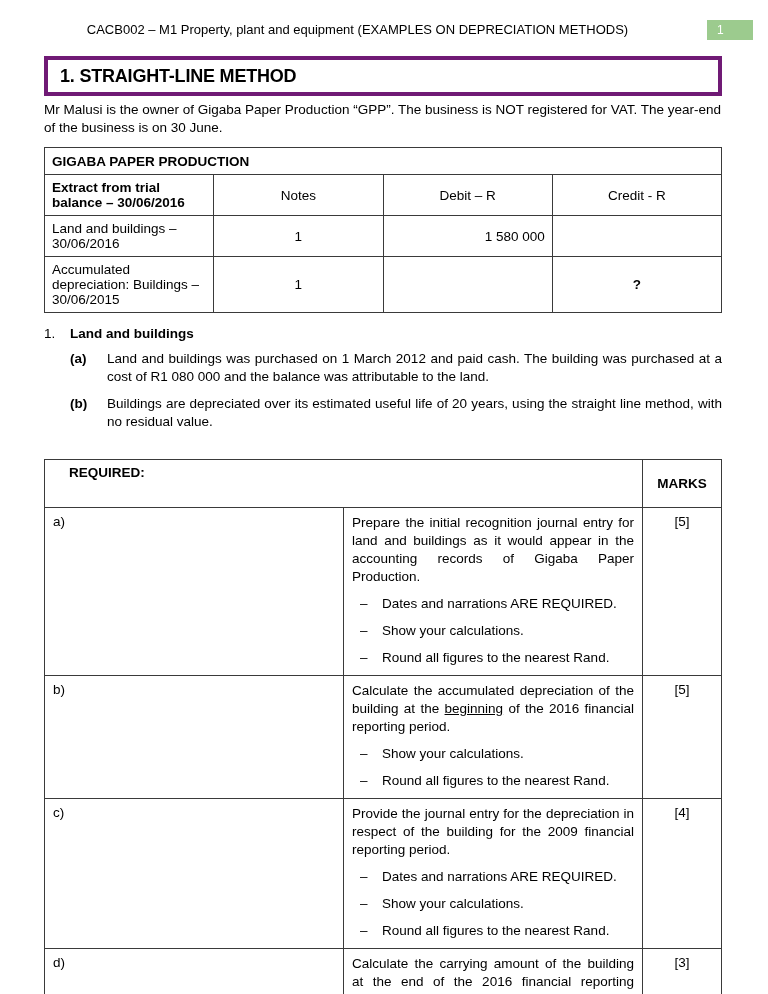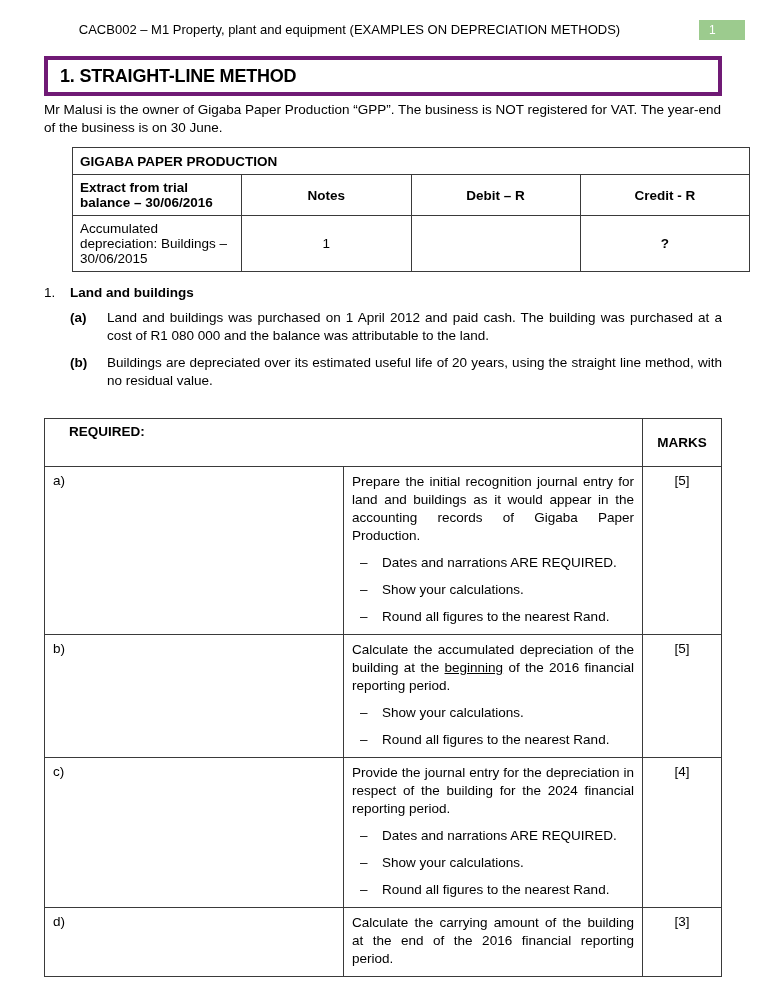--- a/index.html
+++ b/index.html
@@ -20,21 +20,21 @@
     position: relative;
     width: 768px;
     height: 994px;
     box-sizing: border-box;
   }
 
   
   .header {
     position: absolute;
     top: 20px;
-    left: 0;
+    left: 8px;
     width: 745px;
     height: 20px;
   }
   .header-title {
     position: absolute;
     left: 0;
     right: 46px;
     top: 0;
     text-align: center;
     font-size: 13px;
@@ -94,34 +94,33 @@
 
   
   table {
     border-collapse: collapse;
     table-layout: fixed;
   }
   .tb-table {
     width: 678px;
     margin-top: 10px;
     font-size: 13.5px;
-    margin-left: 28px;
   }
   .tb-table td {
     border: 1px solid #3a3a3a;
     padding: 5px 7px;
     vertical-align: middle;
     height: 16px;
   }
   .tb-table .col-desc  { width: 398px; }
   .tb-table .col-notes { width: 64px;  text-align: center; }
   .tb-table .col-debit { width: 108px; text-align: right; }
   .tb-table .col-credit{ width: 108px; text-align: center; }
   .tb-table .bold { font-weight: bold; }
-  .tb-table .head-center { text-align: center; font-weight: bold; }
+  .tb-table .head-center { text-align: center; font-weight: normal; }
   .tb-table .qmark { font-weight: bold; text-align: center; }
 
   
   .notes-list {
     margin-top: 13px;
     font-size: 13.5px;
   }
   .note-num {
     position: relative;
     padding-left: 26px;
@@ -213,37 +212,43 @@
         <tr>
           <td class="col-desc bold" colspan="4">GIGABA PAPER PRODUCTION</td>
         </tr>
         <tr>
           <td class="col-desc bold">Extract from trial balance – 30/06/2016</td>
           <td class="col-notes head-center">Notes</td>
           <td class="col-debit head-center">Debit – R</td>
           <td class="col-credit head-center">Credit - R</td>
         </tr>
         <tr>
+          <td class="col-desc">Land and buildings – 30/06/2016</td>
+          <td class="col-notes">1</td>
+          <td class="col-debit">1 580 000</td>
+          <td class="col-credit"></td>
+        </tr>
+        <tr>
           <td class="col-desc">Accumulated depreciation: Buildings – 30/06/2015</td>
           <td class="col-notes">1</td>
           <td class="col-debit"></td>
           <td class="col-credit qmark">?</td>
         </tr>
       </tbody>
     </table>
 
     <div class="notes-list">
       <div class="note-num">
         <span class="num">1.</span>
         <span>Land and buildings</span>
       </div>
 
       <div class="sub-item">
         <span class="lbl">(a)</span>
-        <span>Land and buildings was purchased on 1 April 2012 and paid cash. The building was purchased at a cost of R1 080 000 and the balance was attributable to the land.</span>
+        <span>Land and buildings was purchased on 1 March 2012 and paid cash. The building was purchased at a cost of R1 080 000 and the balance was attributable to the land.</span>
       </div>
 
       <div class="sub-item">
         <span class="lbl">(b)</span>
         <span>Buildings are depreciated over its estimated useful life of 20 years, using the straight line method, with no residual value.</span>
       </div>
     </div>
 
     <table class="req-table">
       <tbody>
@@ -288,21 +293,21 @@
                 <span>Round all figures to the nearest Rand.</span>
               </li>
             </ul>
           </td>
           <td class="col-marks">[5]</td>
         </tr>
 
         <tr>
           <td class="col-letter">c)</td>
           <td class="col-body">
-            <div class="body-lead">Provide the journal entry for the depreciation in respect of the building for the 2024 financial reporting period.</div>
+            <div class="body-lead">Provide the journal entry for the depreciation in respect of the building for the 2009 financial reporting period.</div>
             <ul class="bullets">
               <li>
                 <span class="dash">–</span>
                 <span>Dates and narrations ARE REQUIRED.</span>
               </li>
               <li>
                 <span class="dash">–</span>
                 <span>Show your calculations.</span>
               </li>
               <li>

